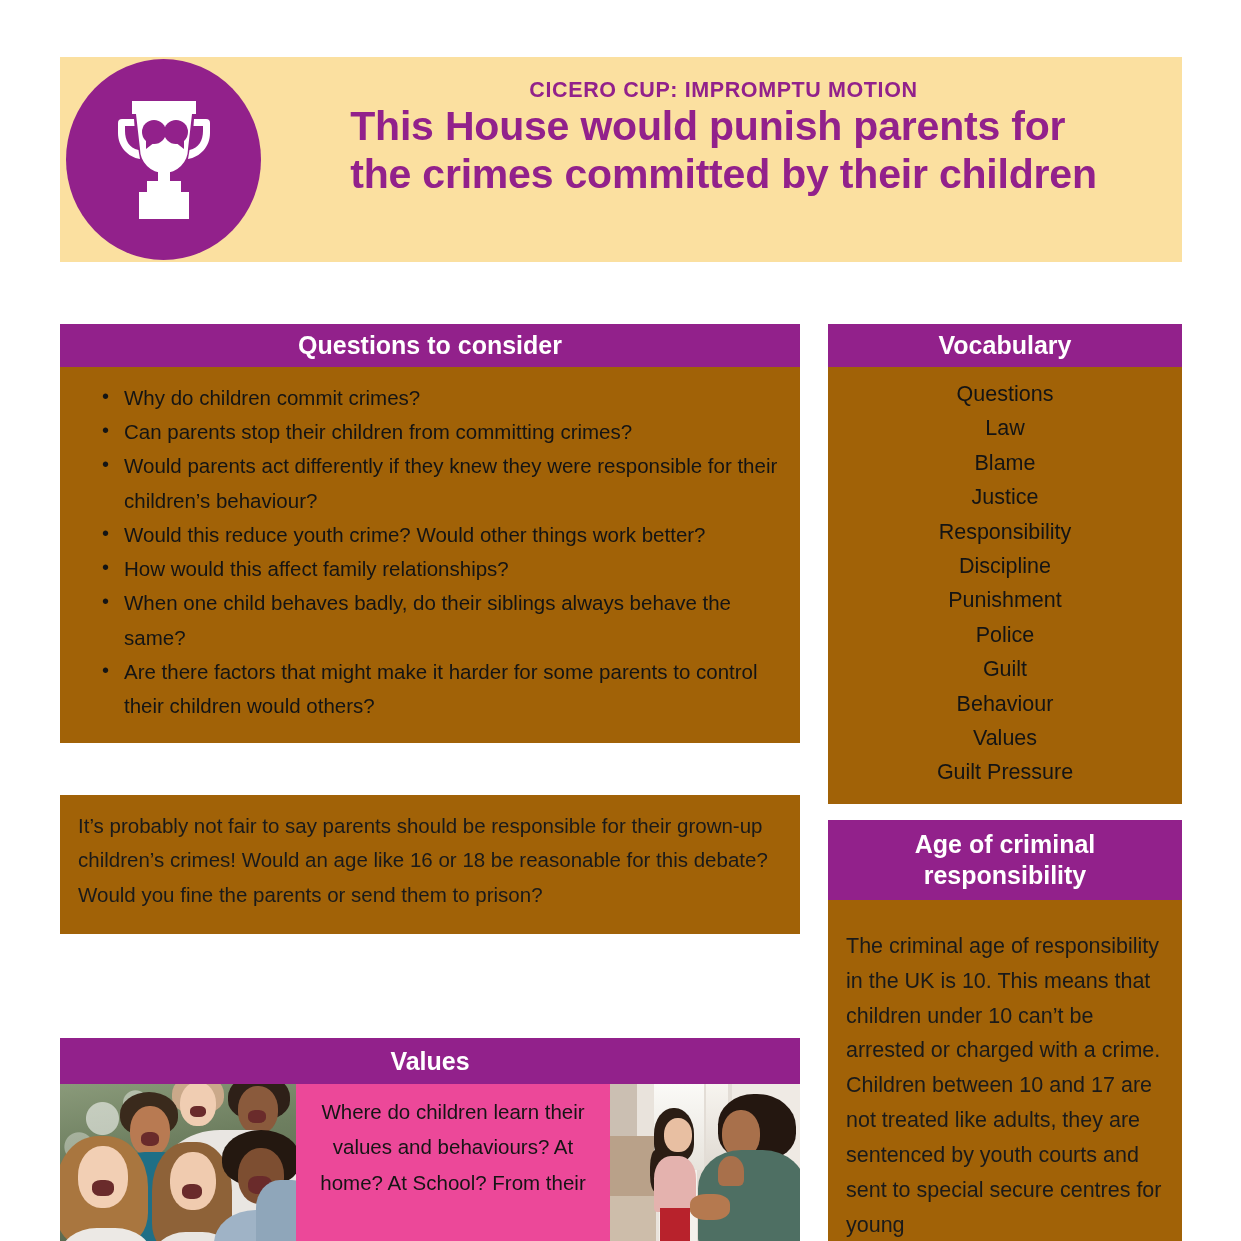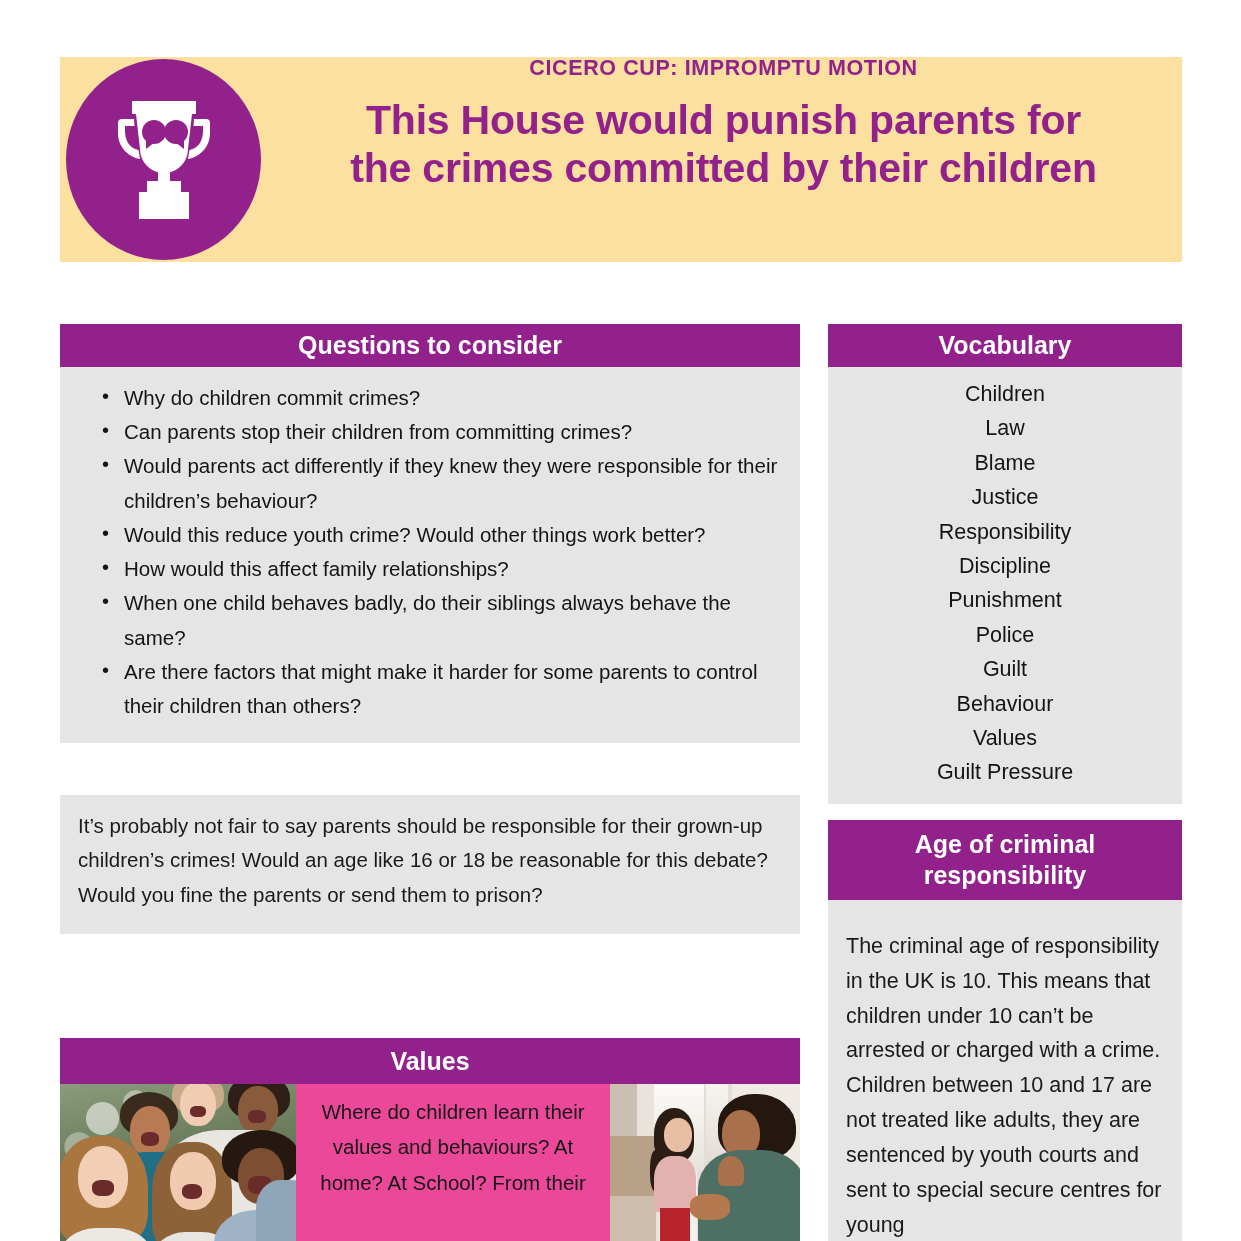--- a/index.html
+++ b/index.html
@@ -52,55 +52,55 @@
   .header-text {
     position: absolute;
     left: 205px;
     top: 0;
     right: 0;
     height: 205px;
     display: flex;
     flex-direction: column;
     align-items: center;
     justify-content: flex-start;
+    padding-top: 22px;
     box-sizing: border-box;
   }
   .eyebrow {
     color: #92218B;
     font-size: 21.5px;
     font-weight: bold;
     letter-spacing: 0.6px;
     text-align: center;
     line-height: 1.1;
   }
   .motion-title {
     color: #92218B;
     font-size: 41px;
     font-weight: bold;
-    text-align: center;
+    text-align: left;
     line-height: 1.17;
-    margin-top: 16px;
     letter-spacing: -0.2px;
     padding: 0 20px;
   }
 
   
   .panel { position: absolute; box-sizing: border-box; }
   .panel-head {
     background: #92218B;
     color: #ffffff;
     font-weight: bold;
     text-align: center;
     display: flex;
     align-items: center;
     justify-content: center;
     box-sizing: border-box;
   }
   .panel-body {
-    background: #e5e5e5;
+    background: #a16207;
     color: #1a1a1a;
     box-sizing: border-box;
   }
 
   
   #questions { left: 60px; top: 324px; width: 740px; }
   #questions .panel-head { height: 43px; font-size: 25px; }
   #questions .panel-body { padding: 14px 18px 20px 18px; }
   ul.qlist { margin: 0; padding: 0 0 0 24px; list-style: none; }
   ul.qlist li {
@@ -251,21 +251,21 @@
 <section class="panel" id="questions">
   <div class="panel-head">Questions to consider</div>
   <div class="panel-body">
     <ul class="qlist">
       <li>Why do children commit crimes?</li>
       <li>Can parents stop their children from committing crimes?</li>
       <li>Would parents act differently if they knew they were responsible for their children’s behaviour?</li>
       <li>Would this reduce youth crime? Would other things work better?</li>
       <li>How would this affect family relationships?</li>
       <li>When one child behaves badly, do their siblings always behave the same?</li>
-      <li>Are there factors that might make it harder for some parents to control their children than others?</li>
+      <li>Are there factors that might make it harder for some parents to control their children would others?</li>
     </ul>
   </div>
 </section>
 
 <section class="panel" id="definition">
   <div class="panel-body">It’s probably not fair to say parents should be responsible for their grown-up children’s crimes! Would an age like 16 or 18 be reasonable for this debate? Would you fine the parents or send them to prison?</div>
 </section>
 
 <section class="panel" id="values">
   <div class="panel-head">Values</div>
@@ -341,21 +341,21 @@
         <div style="position:absolute;left:-14px;top:100px;width:40px;height:26px;background:#b5794f;border-radius:40%;"></div>
       </div>
     </div>
 
   </div>
 </section>
 
 <section class="panel" id="vocabulary">
   <div class="panel-head">Vocabulary</div>
   <div class="panel-body">
-    <div class="vocab-word">Children</div>
+    <div class="vocab-word">Questions</div>
     <div class="vocab-word">Law</div>
     <div class="vocab-word">Blame</div>
     <div class="vocab-word">Justice</div>
     <div class="vocab-word">Responsibility</div>
     <div class="vocab-word">Discipline</div>
     <div class="vocab-word">Punishment</div>
     <div class="vocab-word">Police</div>
     <div class="vocab-word">Guilt</div>
     <div class="vocab-word">Behaviour</div>
     <div class="vocab-word">Values</div>

